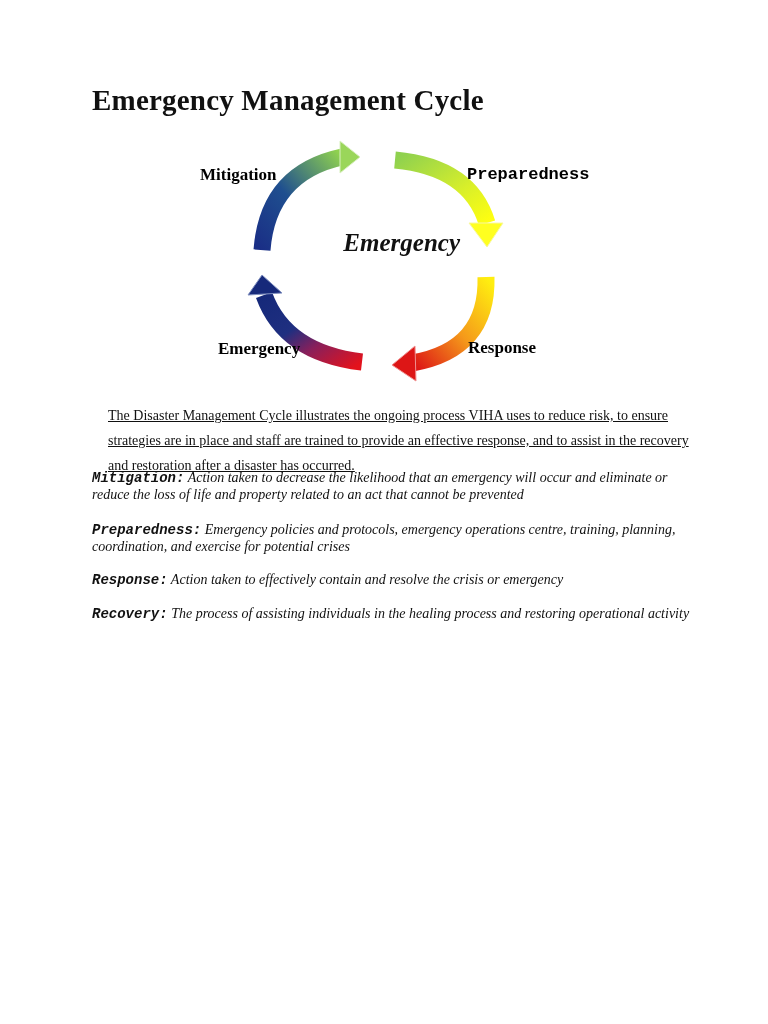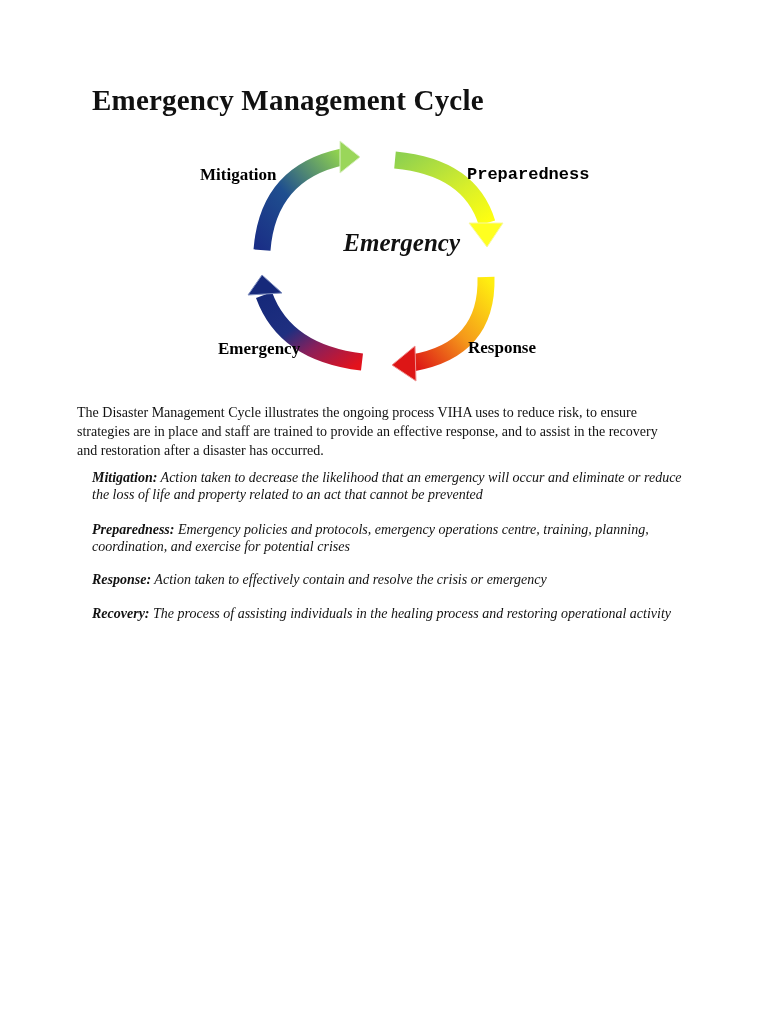--- a/index.html
+++ b/index.html
@@ -2,23 +2,23 @@
 <html><head>
   <meta charset="utf-8">
   <style>
     html, body { margin: 0; padding: 0; background: #ffffff; }
     body { width: 768px; height: 1024px; position: relative; overflow: hidden; font-family: "Liberation Serif", "DejaVu Serif", serif; color: #111; }
     .page-title { position: absolute; left: 92px; top: 84px; font-size: 29px; font-weight: bold; letter-spacing: 0.2px; margin: 0; white-space: nowrap; text-align: center; }
     .diagram { position: absolute; left: 190px; top: 135px; width: 400px; height: 250px; }
     .diagram svg { position: absolute; left: 0; top: 0; }
     .stage-label { position: absolute; font-size: 17px; font-weight: bold; white-space: nowrap; color: #000000; }
     .center-label { position: absolute; font-size: 25px; font-style: italic; font-weight: bold; text-align: right; line-height: 32px; white-space: nowrap; color: #111; }
-    .intro { position: absolute; left: 77px; top: 403px; width: 600px; font-size: 14px; line-height: 19px; margin: 0; }
+    .intro { position: absolute; left: 108px; top: 403px; width: 600px; font-size: 14px; line-height: 25px; margin: 0; text-decoration: underline; }
     .def { position: absolute; left: 92px; width: 600px; font-size: 14px; line-height: 16.5px; margin: 0; font-style: italic; }
-    .def .term { font-weight: bold; }
+    .def .term { font-weight: bold; font-family: Liberation Mono, monospace; }
   </style>
 </head>
 <body>
 
 <h1 class="page-title">Emergency Management Cycle</h1>
 
 <div class="diagram">
   <svg width="400" height="250" viewBox="0 0 400 250">
     <defs>
       <linearGradient id="gMit" x1="0" y1="1" x2="1" y2="0">

